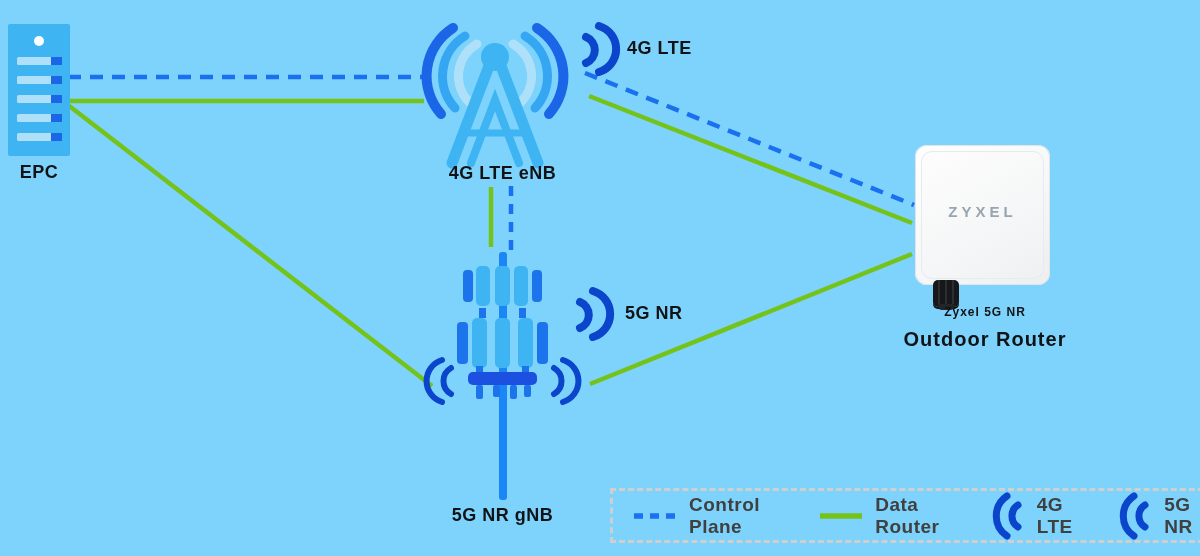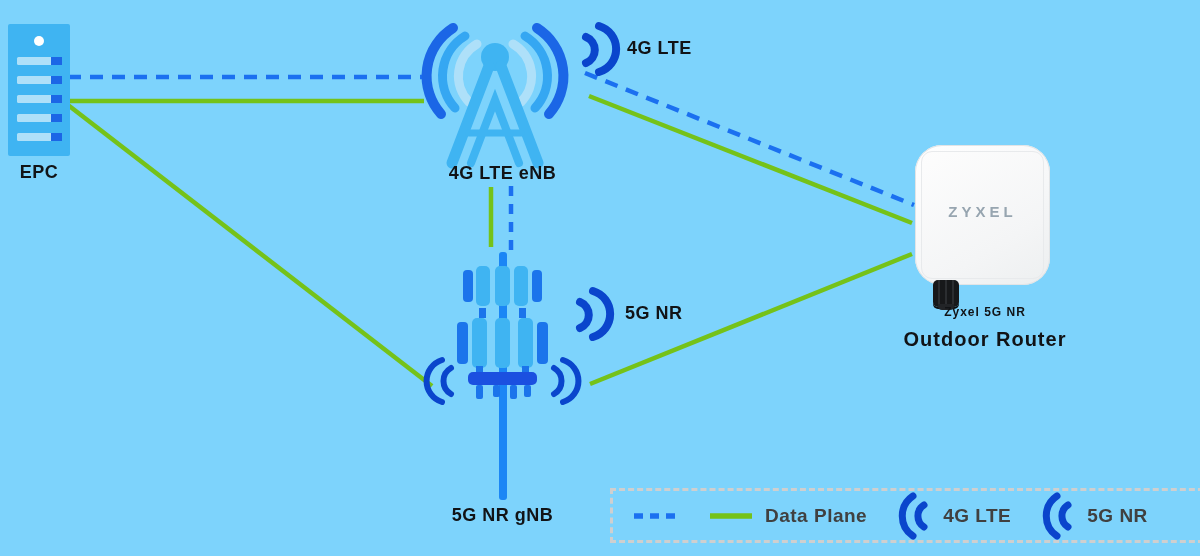--- a/index.html
+++ b/index.html
@@ -5,21 +5,21 @@
   html,body{margin:0;padding:0;background:#000;}
   #stage{position:relative;width:1200px;height:556px;background:#7dd3fc;overflow:hidden;
          font-family:"Liberation Sans",sans-serif;}
   svg{position:absolute;overflow:visible;}
   .edges{left:0;top:0;}
   .node-label{position:absolute;color:#10 1316;color:#111316;text-align:center;
               font-size:18px;font-weight:bold;letter-spacing:.5px;}
   .icon-label{position:absolute;color:#111316;font-size:18px;font-weight:bold;
               letter-spacing:.5px;text-align:left;}
   .device{position:absolute;left:915px;top:145px;width:135px;height:140px;
-          border-radius:27px;background:linear-gradient(145deg,#ffffff 0%,#f6f7f8 55%,#eceeef 100%);
+          border-radius:12px;background:linear-gradient(145deg,#ffffff 0%,#f6f7f8 55%,#eceeef 100%);
           box-shadow:inset 0 0 0 1px #e2e4e6;}
   .device-inner{position:absolute;left:6px;top:6px;right:6px;bottom:6px;
           border-radius:11px;border:1px solid #e8eaec;
           background:linear-gradient(150deg,#fdfdfd 0%,#f4f5f6 70%,#eef0f1 100%);}
   .zyxel-logo{position:absolute;left:0;right:0;top:58px;text-align:center;
           color:#97a5b0;font-size:15px;font-weight:bold;letter-spacing:4px;}
   .connector{position:absolute;left:933px;top:280px;width:26px;height:27px;
           background:repeating-linear-gradient(90deg,#17181a 0 5px,#2b2d30 5px 7px);
           border-radius:5px;box-shadow:0 2px 0 #0c0d0e;}
   .connector-tip{position:absolute;left:938px;top:304px;width:16px;height:6px;
@@ -138,24 +138,25 @@
   </div>
   <div class="connector"></div>
   <div class="connector-tip"></div>
   <div class="node-label" style="left:890px;top:305px;width:190px;font-size:12px;letter-spacing:1px;">Zyxel 5G NR</div>
   <div class="node-label" style="left:890px;top:328px;width:190px;font-size:20px;letter-spacing:1px;">Outdoor Router</div>
 
   <div class="legend">
     <svg width="44" height="8" style="position:static;">
       <line x1="1" y1="4" x2="43" y2="4" stroke="#1b70f0" stroke-width="5.5" stroke-dasharray="9 7"></line>
     </svg>
+    <span class="legend-label lg-gap-s">Control Plane</span>
     <svg width="44" height="8" class="lg-gap-l" style="position:static;margin-left:32px;">
       <line x1="1" y1="4" x2="43" y2="4" stroke="#75c219" stroke-width="5.5"></line>
     </svg>
-    <span class="legend-label lg-gap-s">Data Plane</span>
+    <span class="legend-label lg-gap-s">Data Router</span>
     <svg width="32" height="46" style="position:static;margin-left:32px;">
       <g fill="none" stroke="#0a45cc" stroke-width="7" stroke-linecap="round">
         <path d="M14,3 a24,24 0 0 0 0,40"></path>
         <path d="M25,12 a13,13 0 0 0 0,22"></path>
       </g>
     </svg>
     <span class="legend-label lg-gap-s">4G LTE</span>
     <svg width="32" height="46" style="position:static;margin-left:32px;">
       <g fill="none" stroke="#0a45cc" stroke-width="7" stroke-linecap="round">
         <path d="M14,3 a24,24 0 0 0 0,40"></path>

